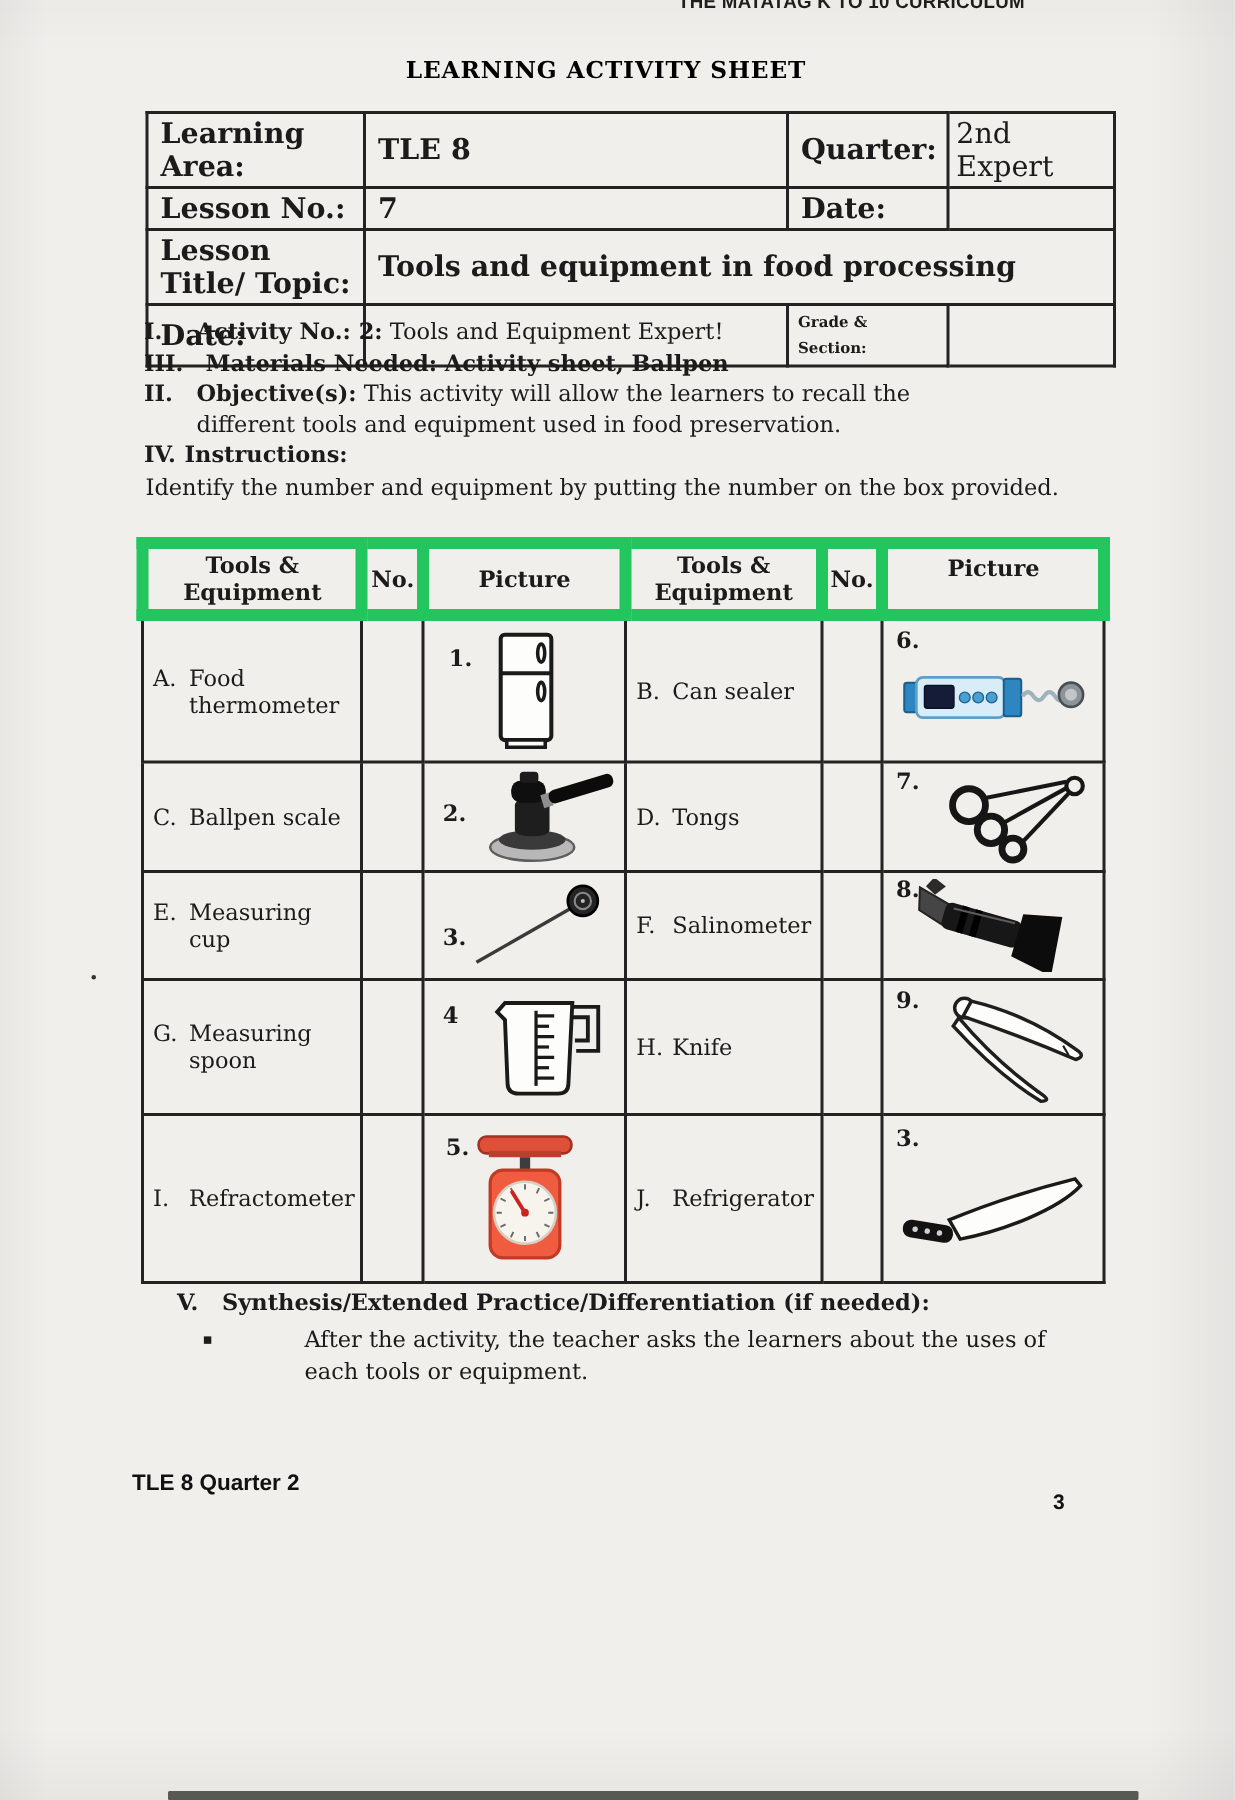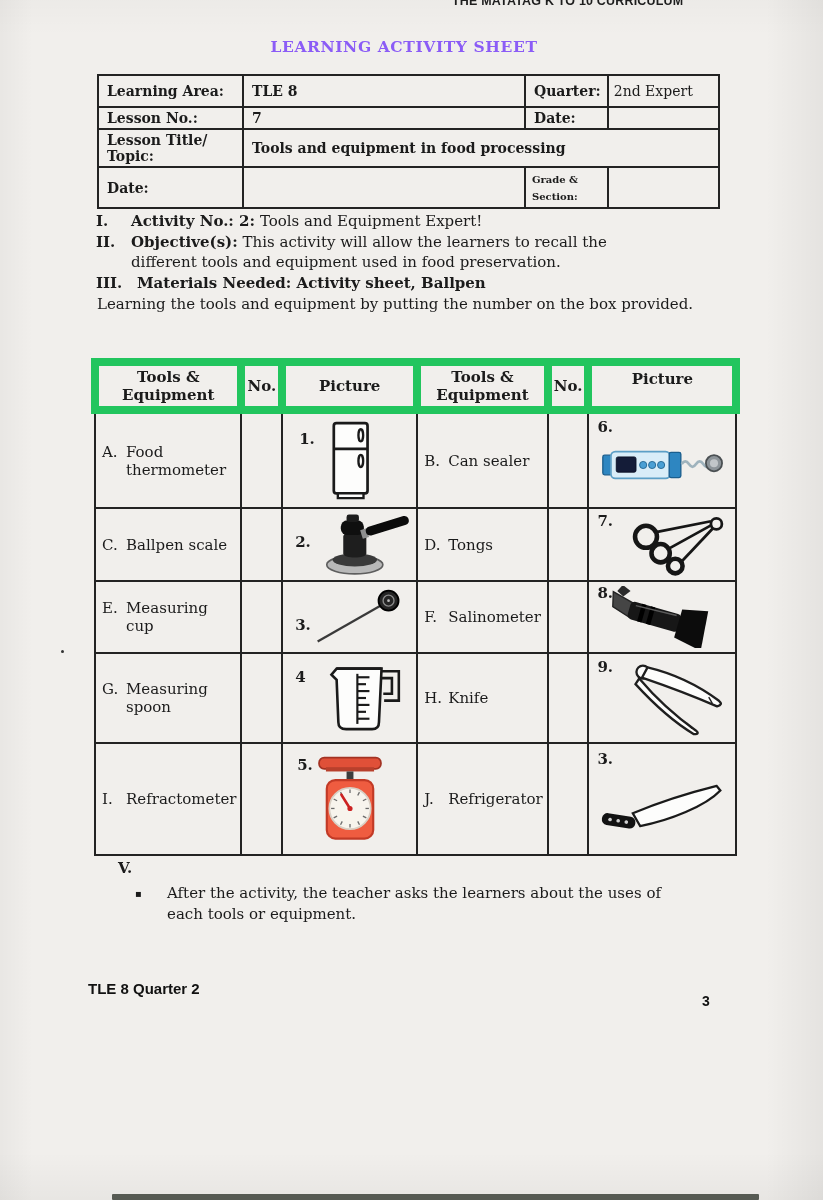--- a/index.html
+++ b/index.html
@@ -15,25 +15,25 @@
   }
   .abs{position:absolute;}
   
   .corner-clip{left:452px;top:0;width:262px;height:9px;overflow:hidden;}
   .corner-clip span{
     display:block;margin-top:-7px;font:bold 13px/16px "Liberation Sans",sans-serif;
     letter-spacing:0.2px;color:#1e1e1e;transform:scaleX(0.96);transform-origin:left;
     white-space:nowrap;
   }
   .page-title{left:91px;top:37px;width:626px;text-align:center;
-    font-weight:bold;font-size:15.5px;letter-spacing:0.6px;color:#8b5cf6;}
+    font-weight:bold;font-size:15.5px;letter-spacing:0.6px;color:#000000;}
   
   table{border-collapse:collapse;table-layout:fixed;}
   .info-table{left:97px;top:74px;}
-  .info-table td{border:2px solid #232323;padding:2px 6px 2px 8px;font-size:14px;vertical-align:middle;overflow:hidden;}
+  .info-table td{border:2px solid #232323;padding:2px 6px 2px 8px;font-size:19px;vertical-align:middle;overflow:hidden;}
   .info-table .lbl{font-weight:bold;}
   
   .list{left:91px;top:211px;width:636px;font-size:15px;line-height:20.5px;}
   .li{display:flex;}
   .li .num{width:40px;flex:0 0 40px;font-weight:bold;padding-left:5px;box-sizing:border-box;}
   .li .body{flex:1;}
   .b{font-weight:bold;}
   .instr-line{padding-left:6px;margin-top:1px;}
   
   .match-table{left:91px;top:358px;}
@@ -45,21 +45,21 @@
   .item .nm{flex:1;padding-right:2px;}
   .pic-cell{position:relative;}
   .pic-inner{width:100%;height:100%;display:flex;align-items:center;justify-content:center;}
   .pnum{position:absolute;font-weight:bold;font-size:15px;}
   
   .syn{left:91px;top:858px;width:650px;font-size:15px;line-height:21px;}
   .syn-head{display:flex;}
   .syn-head .num{flex:0 0 30px;padding-left:27px;font-weight:bold;box-sizing:content-box;}
   .syn-bullet{display:flex;margin-top:4px;}
   .syn-bullet .bul{flex:0 0 32px;padding-left:44px;font-size:10px;line-height:22px;box-sizing:content-box;}
-  .syn-bullet .txt{max-width:505px;}
+  .syn-bullet .txt{max-width:505px;margin-left:36px;}
   
   .footer-left{left:88px;top:980px;font:bold 15px "Liberation Sans",sans-serif;color:#111;}
   .footer-page{left:702px;top:993px;font:bold 14px "Liberation Sans",sans-serif;color:#111;}
   
   .bottom-bar{left:112px;right:64px;bottom:0;height:6px;background:#3c413a;opacity:.85;border-radius:1px;}
   .speck{left:61px;top:650px;width:3px;height:3px;background:#333;border-radius:50%;}
   svg{display:block;}
 </style>
 </head>
 <body>
@@ -102,28 +102,32 @@
   </tr>
 </tbody>
   </table>
 
 <div class="abs list">
   <div class="li">
     <span class="num">I.</span>
     <span class="body"><span class="b">Activity No.: 2:</span> <span>Tools and Equipment Expert!</span></span>
   </div>
   <div class="li">
+    <span class="num">III.</span>
+    <span class="body b" style="padding-left:6px;">Materials Needed: Activity sheet, Ballpen</span>
+  </div>
+  <div class="li">
     <span class="num">II.</span>
     <span class="body" style="max-width:478px;"><span class="b">Objective(s):</span> <span>This activity will allow the learners to recall the different tools and equipment used in food preservation.</span></span>
   </div>
   <div class="li">
-    <span class="num">III.</span>
-    <span class="body b" style="padding-left:6px;">Materials Needed: Activity sheet, Ballpen</span>
-  </div>
-  <div class="instr-line">Learning the tools and equipment by putting the number on the box provided.</div>
+    <span class="num" style="width:32px;flex-basis:32px;">IV.</span>
+    <span class="body b">Instructions:</span>
+  </div>
+  <div class="instr-line">Identify the number and equipment by putting the number on the box provided.</div>
 </div>
 
 <table class="abs match-table">
   <colgroup>
     <col style="width:144px">
       <col style="width:34px">
       <col style="width:135px">
     <col style="width:125px">
       <col style="width:40px">
       <col style="width:148px">
@@ -380,20 +384,21 @@
         </svg>
       </div>
     </td>
   </tr>
 </tbody>
   </table>
 
 <div class="abs syn">
   <div class="syn-head">
     <span class="num">V.</span>
+    <span class="b">Synthesis/Extended Practice/Differentiation (if needed):</span>
   </div>
   <div class="syn-bullet">
     <span class="bul">▪</span>
     <span class="txt">After the activity, the teacher asks the learners about the uses of each tools or equipment.</span>
   </div>
 </div>
 
 <div class="abs footer-left">TLE 8 Quarter 2</div>
 <div class="abs footer-page">3</div>
 

